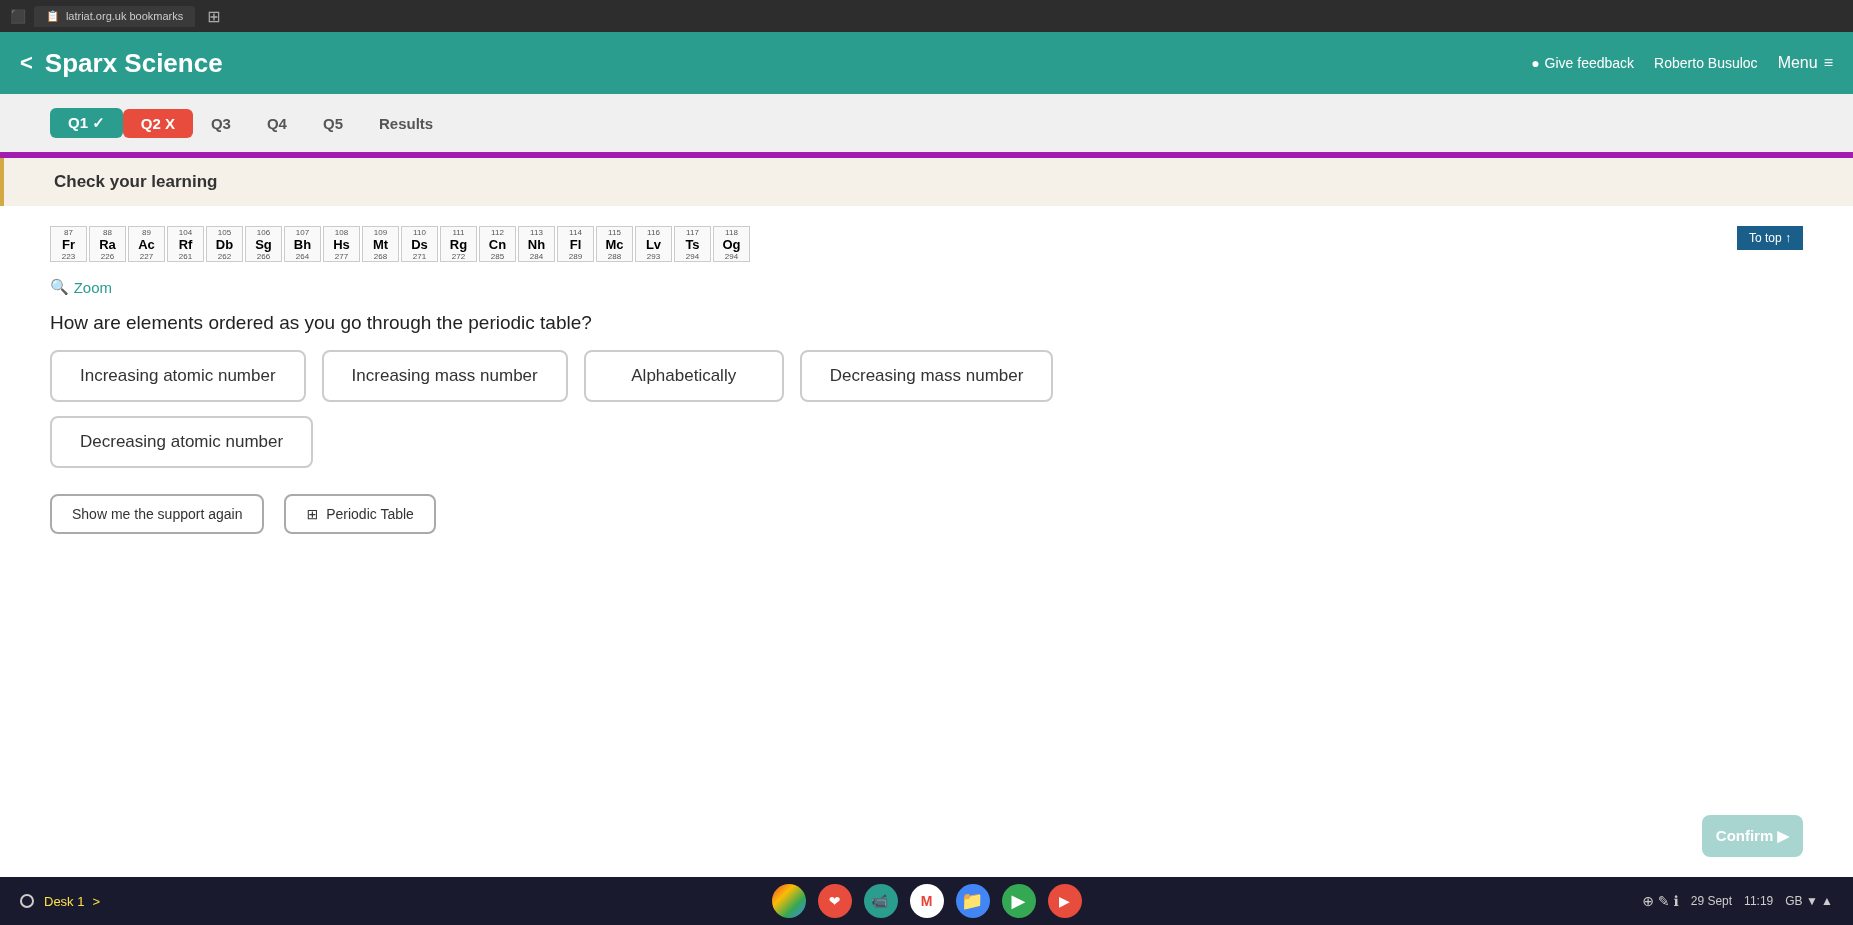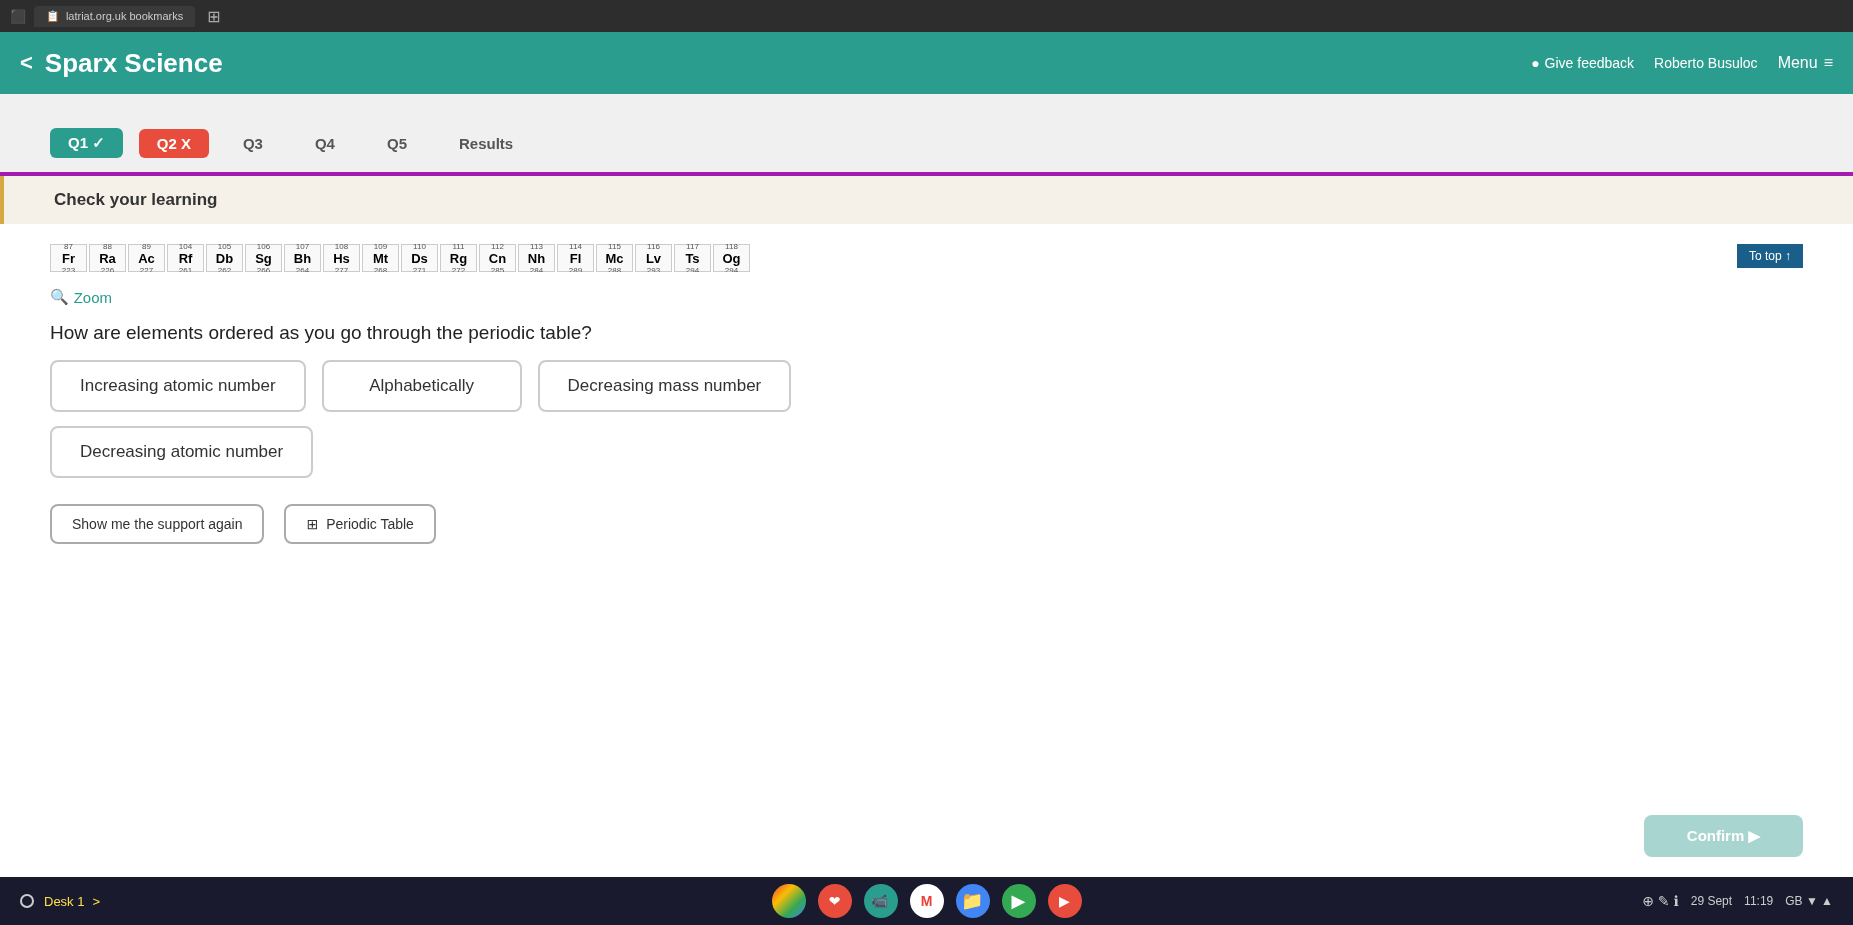--- a/index.html
+++ b/index.html
@@ -86,23 +86,21 @@
       display: flex;
       flex-direction: column;
     }
 
     
     .tabs-row {
       background: #f0f0f0;
       padding: 14px 50px;
       display: flex;
       align-items: center;
-      gap: 16px;
-      border-bottom: 4px solid #a21caf;
-      margin-top: 20px;
+      border-bottom: 6px solid #a21caf;
     }
     .tab {
       padding: 6px 18px;
       border-radius: 6px;
       font-size: 15px;
       font-weight: 600;
       cursor: pointer;
       color: #555;
       background: transparent;
       border: none;
@@ -144,21 +142,21 @@
       align-items: center;
       gap: 2px;
       flex-wrap: nowrap;
       overflow: hidden;
       max-width: 700px;
     }
     .element-cell {
       border: 1px solid #ccc;
       background: #f9f9f9;
       width: 38px;
-      height: 28px;
+      height: 36px;
       display: flex;
       flex-direction: column;
       align-items: center;
       justify-content: center;
       font-size: 9px;
       position: relative;
     }
     .element-cell .symbol {
       font-size: 13px;
       font-weight: bold;
@@ -250,21 +248,21 @@
       gap: 8px;
     }
     .confirm-btn {
       position: absolute;
       right: 50px;
       bottom: 20px;
       background: #a8d5cf;
       color: white;
       border: none;
       border-radius: 8px;
-      padding: 12px 43px;
+      padding: 12px 14px;
       font-size: 15px;
       font-weight: bold;
       cursor: pointer;
     }
 
     
     .taskbar {
       background: #1a1a2e;
       height: 48px;
       display: flex;
@@ -471,20 +469,21 @@
     <div class="zoom-link">
       <span>🔍</span>
       <span>Zoom</span>
     </div>
 
     <div class="question-text">How are elements ordered as you go through the periodic table?</div>
 
     <div class="answers-grid">
       <div class="answers-row">
         <button class="answer-btn">Increasing atomic number</button>
+        <button class="answer-btn">Increasing mass number</button>
         <button class="answer-btn">Alphabetically</button>
         <button class="answer-btn">Decreasing mass number</button>
       </div>
       <div class="answers-row">
         <button class="answer-btn">Decreasing atomic number</button>
       </div>
     </div>
 
     <div class="action-row">
       <button class="support-btn">Show me the support again</button>

